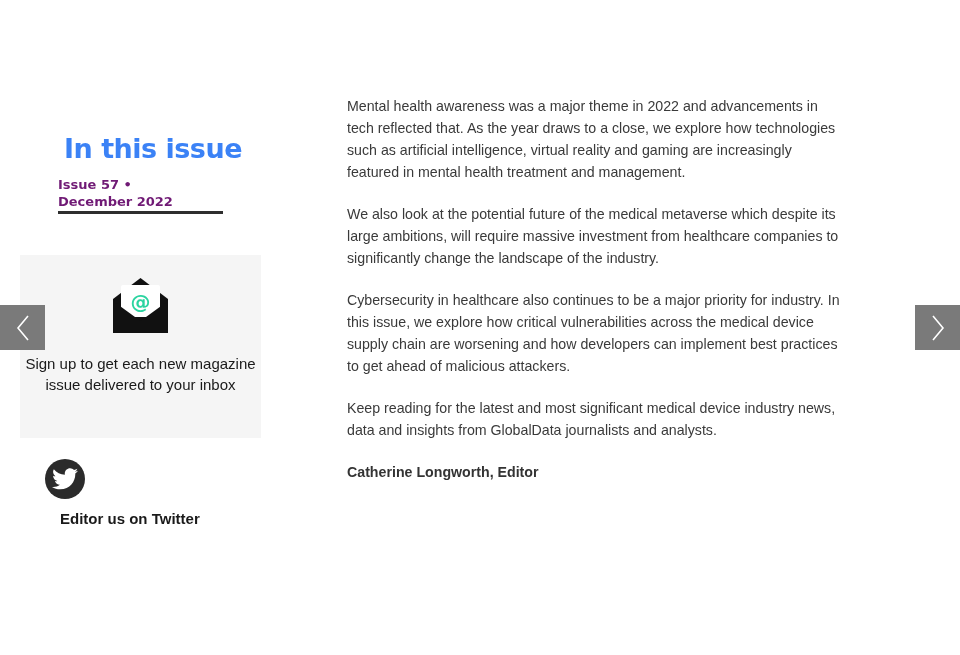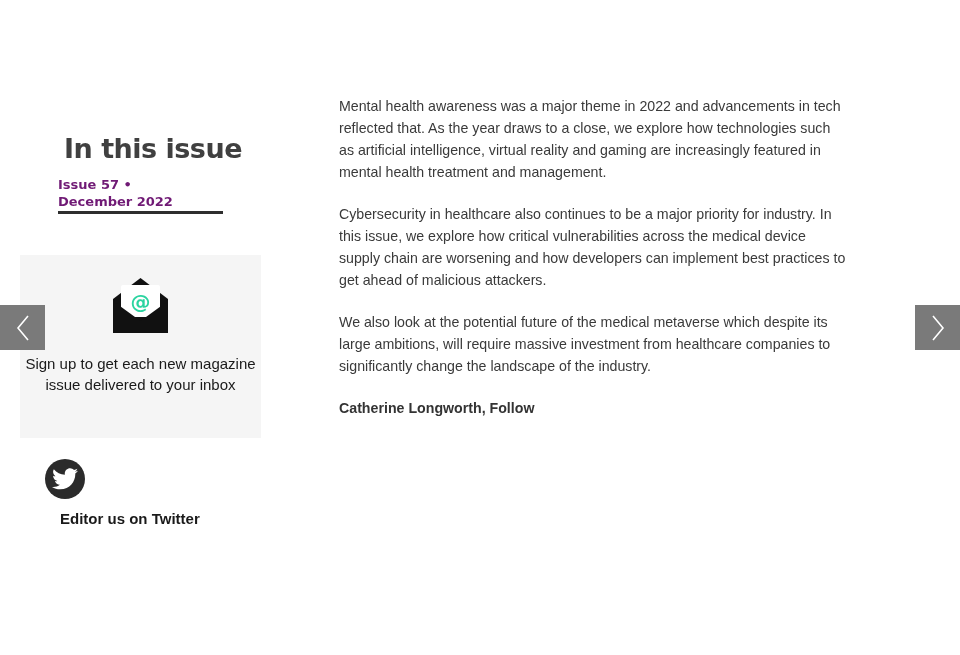--- a/index.html
+++ b/index.html
@@ -1,31 +1,31 @@
 <!DOCTYPE html>
 <html><head>
 <meta charset="utf-8">
 <style>
   html, body { margin:0; padding:0; }
   body { width:960px; height:655px; background:#ffffff; position:relative; overflow:hidden;
          font-family:"Liberation Sans", sans-serif; color:#333; }
   .sidebar-title { position:absolute; left:64px; top:133px; font-family:"DejaVu Sans", sans-serif;
-         font-size:27px; font-weight:bold; color:#404040; letter-spacing:-0.5px; }
+         font-size:27px; font-weight:bold; color:#3b82f6; letter-spacing:-0.5px; }
   .issue-info { position:absolute; left:58px; top:176px; width:150px; font-family:"DejaVu Sans", sans-serif;
          font-size:13px; font-weight:bold; color:#701a75; line-height:17px; }
   .title-rule { position:absolute; left:58px; top:211px; width:165px; height:3px; background:#2e2e2e; }
   .signup-box { position:absolute; left:20px; top:255px; width:241px; height:183px; background:#f5f5f5; }
   .envelope-icon { position:absolute; left:112px; top:277px; width:57px; height:57px; }
   .signup-text { position:absolute; left:20px; top:353px; width:241px; text-align:center;
          font-size:15px; font-weight:normal; color:#1a1a1a; line-height:21px; }
   .twitter-icon { position:absolute; left:45px; top:459px; width:40px; height:40px; border-radius:50%;
          background:#2b2b2b; display:flex; align-items:center; justify-content:center; }
   .twitter-label { position:absolute; left:60px; top:510px; font-size:15px; font-weight:bold; color:#1a1a1a; }
   .content { position:absolute; left:331px; top:95px; width:515px; font-size:14.2px; color:#3a3a3a; line-height:22px; }
-  .content p { margin:0 0 20px 8px; }
+  .content p { margin:0 0 20px 16px; }
   .content .sig { font-weight:bold; color:#333; }
   .nav-arrow { position:absolute; top:305px; width:45px; height:45px; background:#7a7a7a;
          display:flex; align-items:center; justify-content:center; cursor:pointer; }
   .nav-prev { left:0; }
   .nav-next { left:915px; }
 </style>
 </head>
 <body>
 
 <div class="sidebar-title">In this issue</div>
@@ -45,23 +45,24 @@
 
 <div class="twitter-icon">
   <svg width="26" height="22" viewBox="0 0 24 20">
     <path fill="#ffffff" d="M24 2.4c-.9.4-1.8.6-2.8.8 1-.6 1.8-1.6 2.2-2.7-1 .6-2 1-3.1 1.2C19.4.7 18.1 0 16.7 0c-2.7 0-4.9 2.2-4.9 4.9 0 .4 0 .8.1 1.1C7.8 5.8 4.2 3.9 1.7.9c-.4.7-.7 1.6-.7 2.5 0 1.7.9 3.2 2.2 4.1-.8 0-1.6-.2-2.2-.6v.1c0 2.4 1.7 4.4 3.9 4.8-.4.1-.8.2-1.3.2-.3 0-.6 0-.9-.1.6 2 2.4 3.4 4.6 3.4-1.7 1.3-3.8 2.1-6.1 2.1-.4 0-.8 0-1.2-.1 2.2 1.4 4.8 2.2 7.5 2.2 9.1 0 14-7.5 14-14v-.6c1-.7 1.8-1.6 2.5-2.5z"></path>
   </svg>
 </div>
 <div class="twitter-label">Editor us on Twitter</div>
 
 <div class="content">
   <p>Mental health awareness was a major theme in 2022 and advancements in tech reflected that. As the year draws to a close, we explore how technologies such as artificial intelligence, virtual reality and gaming are increasingly featured in mental health treatment and management.</p>
+  <p>We also look at the potential future of the medical metaverse which despite its large ambitions, will require massive investment from healthcare companies to significantly change the landscape of the industry.</p>
   <p>Cybersecurity in healthcare also continues to be a major priority for industry. In this issue, we explore how critical vulnerabilities across the medical device supply chain are worsening and how developers can implement best practices to get ahead of malicious attackers.</p>
-  <p>We also look at the potential future of the medical metaverse which despite its large ambitions, will require massive investment from healthcare companies to significantly change the landscape of the industry.</p>
-  <p class="sig">Catherine Longworth, Follow</p>
+  <p>Keep reading for the latest and most significant medical device industry news, data and insights from GlobalData journalists and analysts.</p>
+  <p class="sig">Catherine Longworth, Editor</p>
 </div>
 
 <div class="nav-arrow nav-prev">
   <svg width="14" height="26" viewBox="0 0 14 26">
     <polyline points="12,1 2,13 12,25" fill="none" stroke="#ffffff" stroke-width="1.6"></polyline>
   </svg>
 </div>
 <div class="nav-arrow nav-next">
   <svg width="14" height="26" viewBox="0 0 14 26">
     <polyline points="2,1 12,13 2,25" fill="none" stroke="#ffffff" stroke-width="1.6"></polyline>

